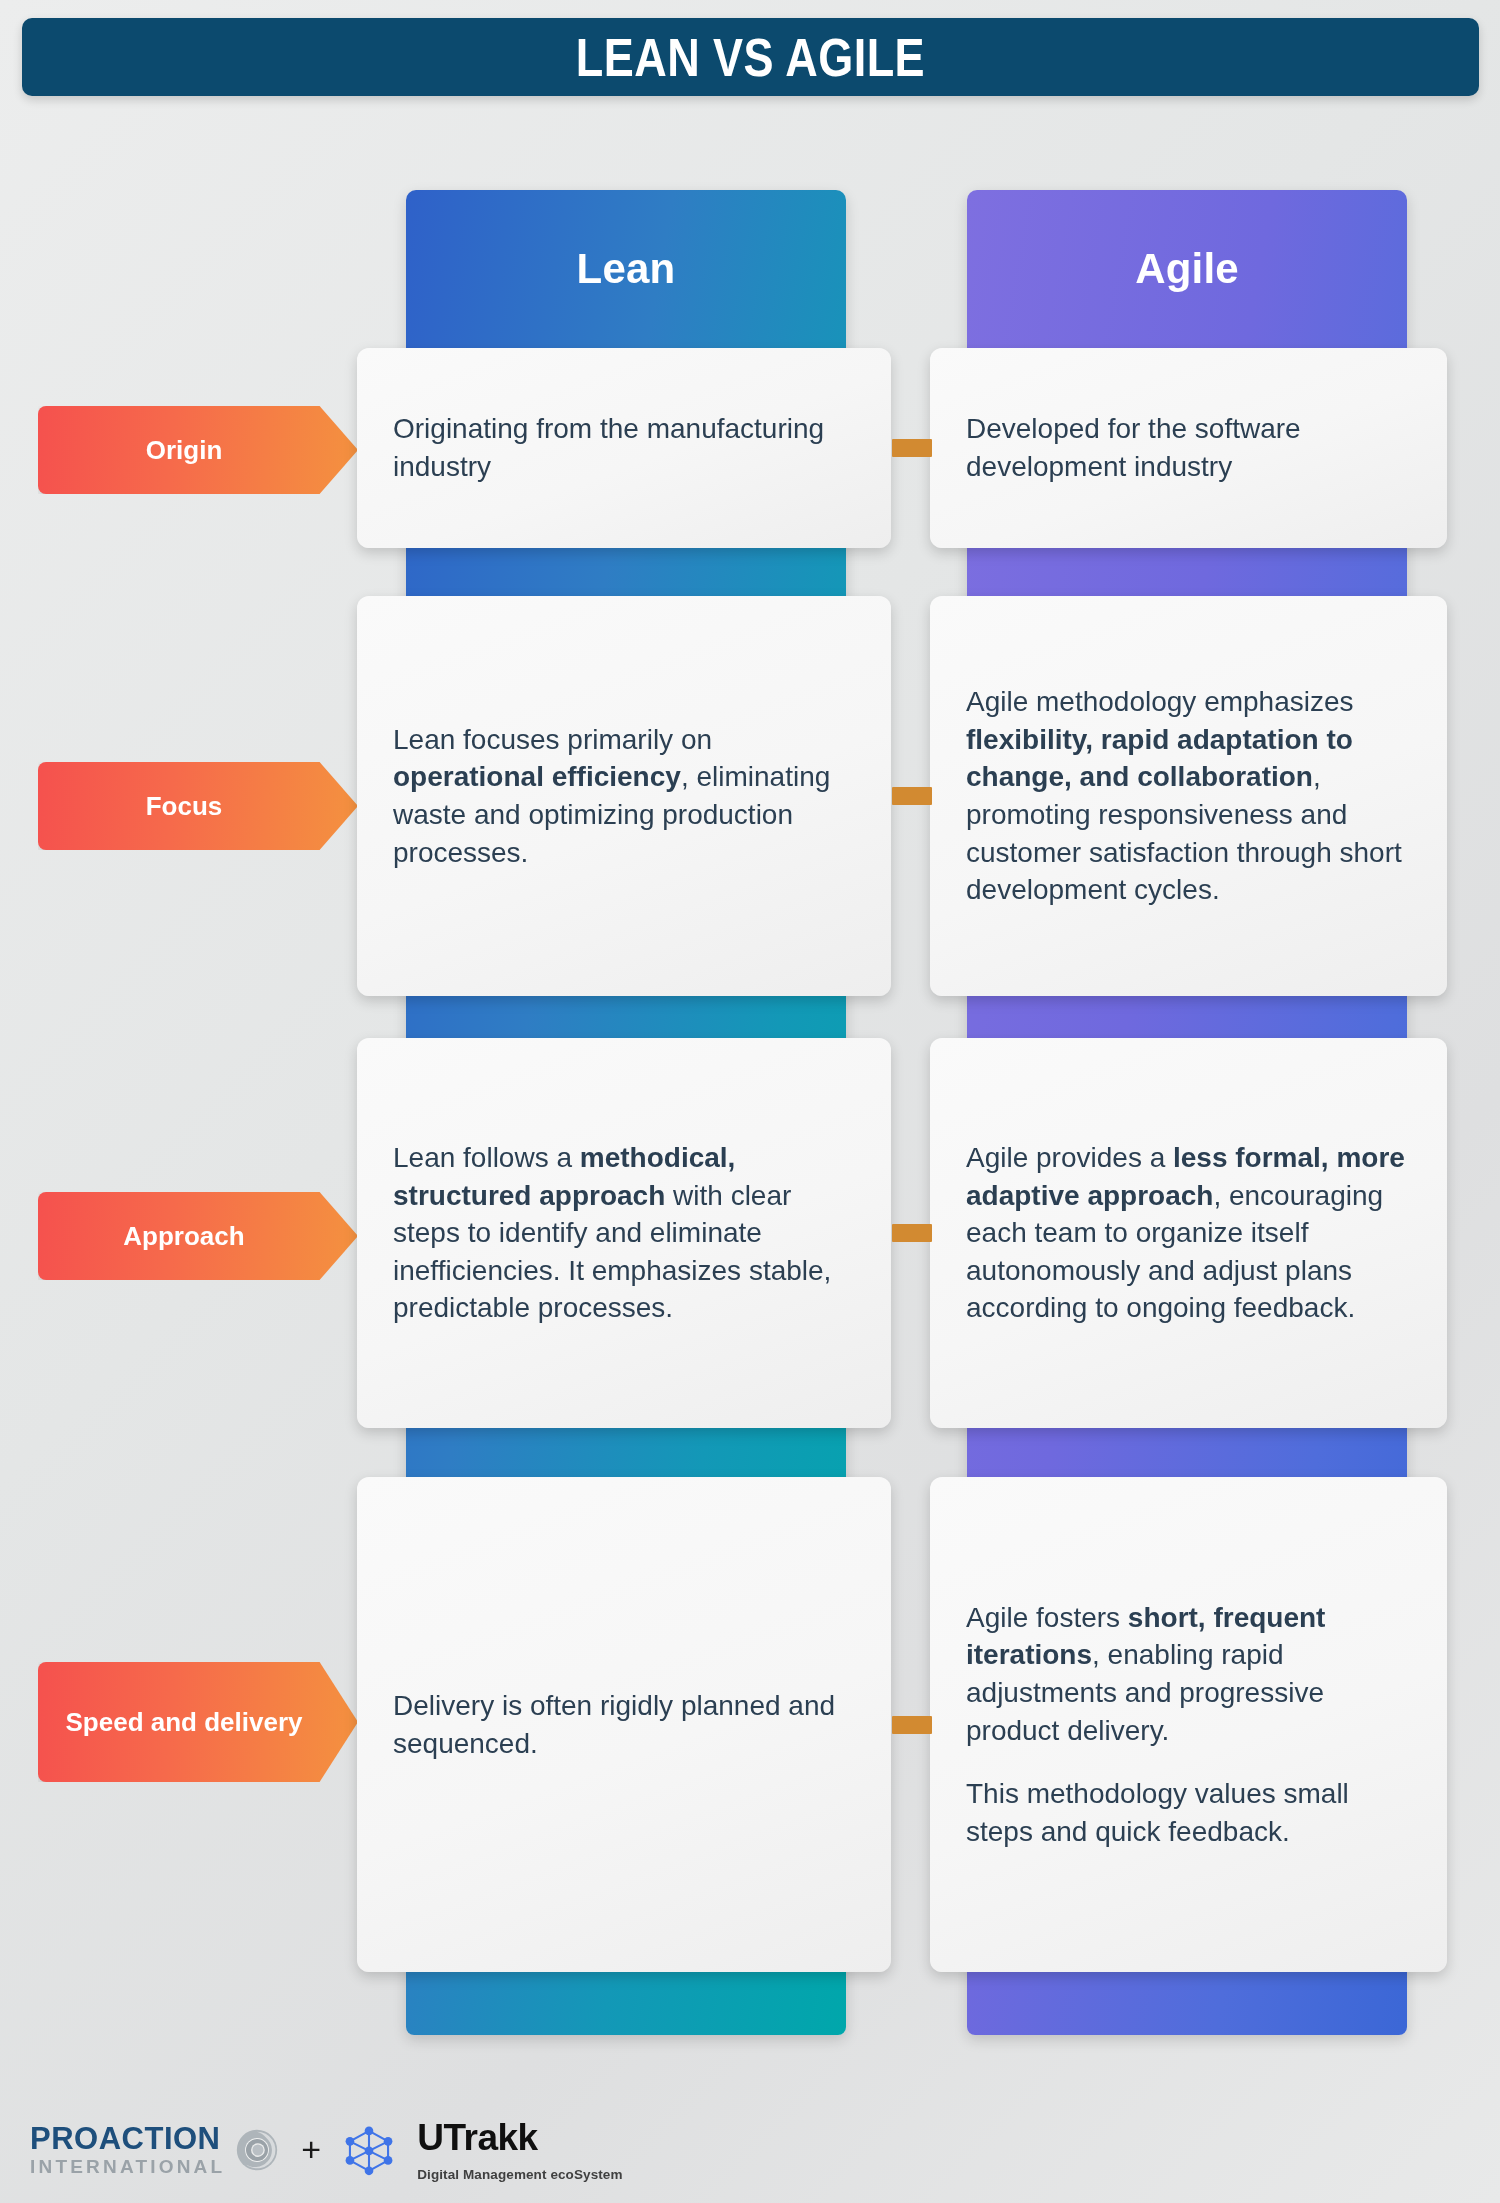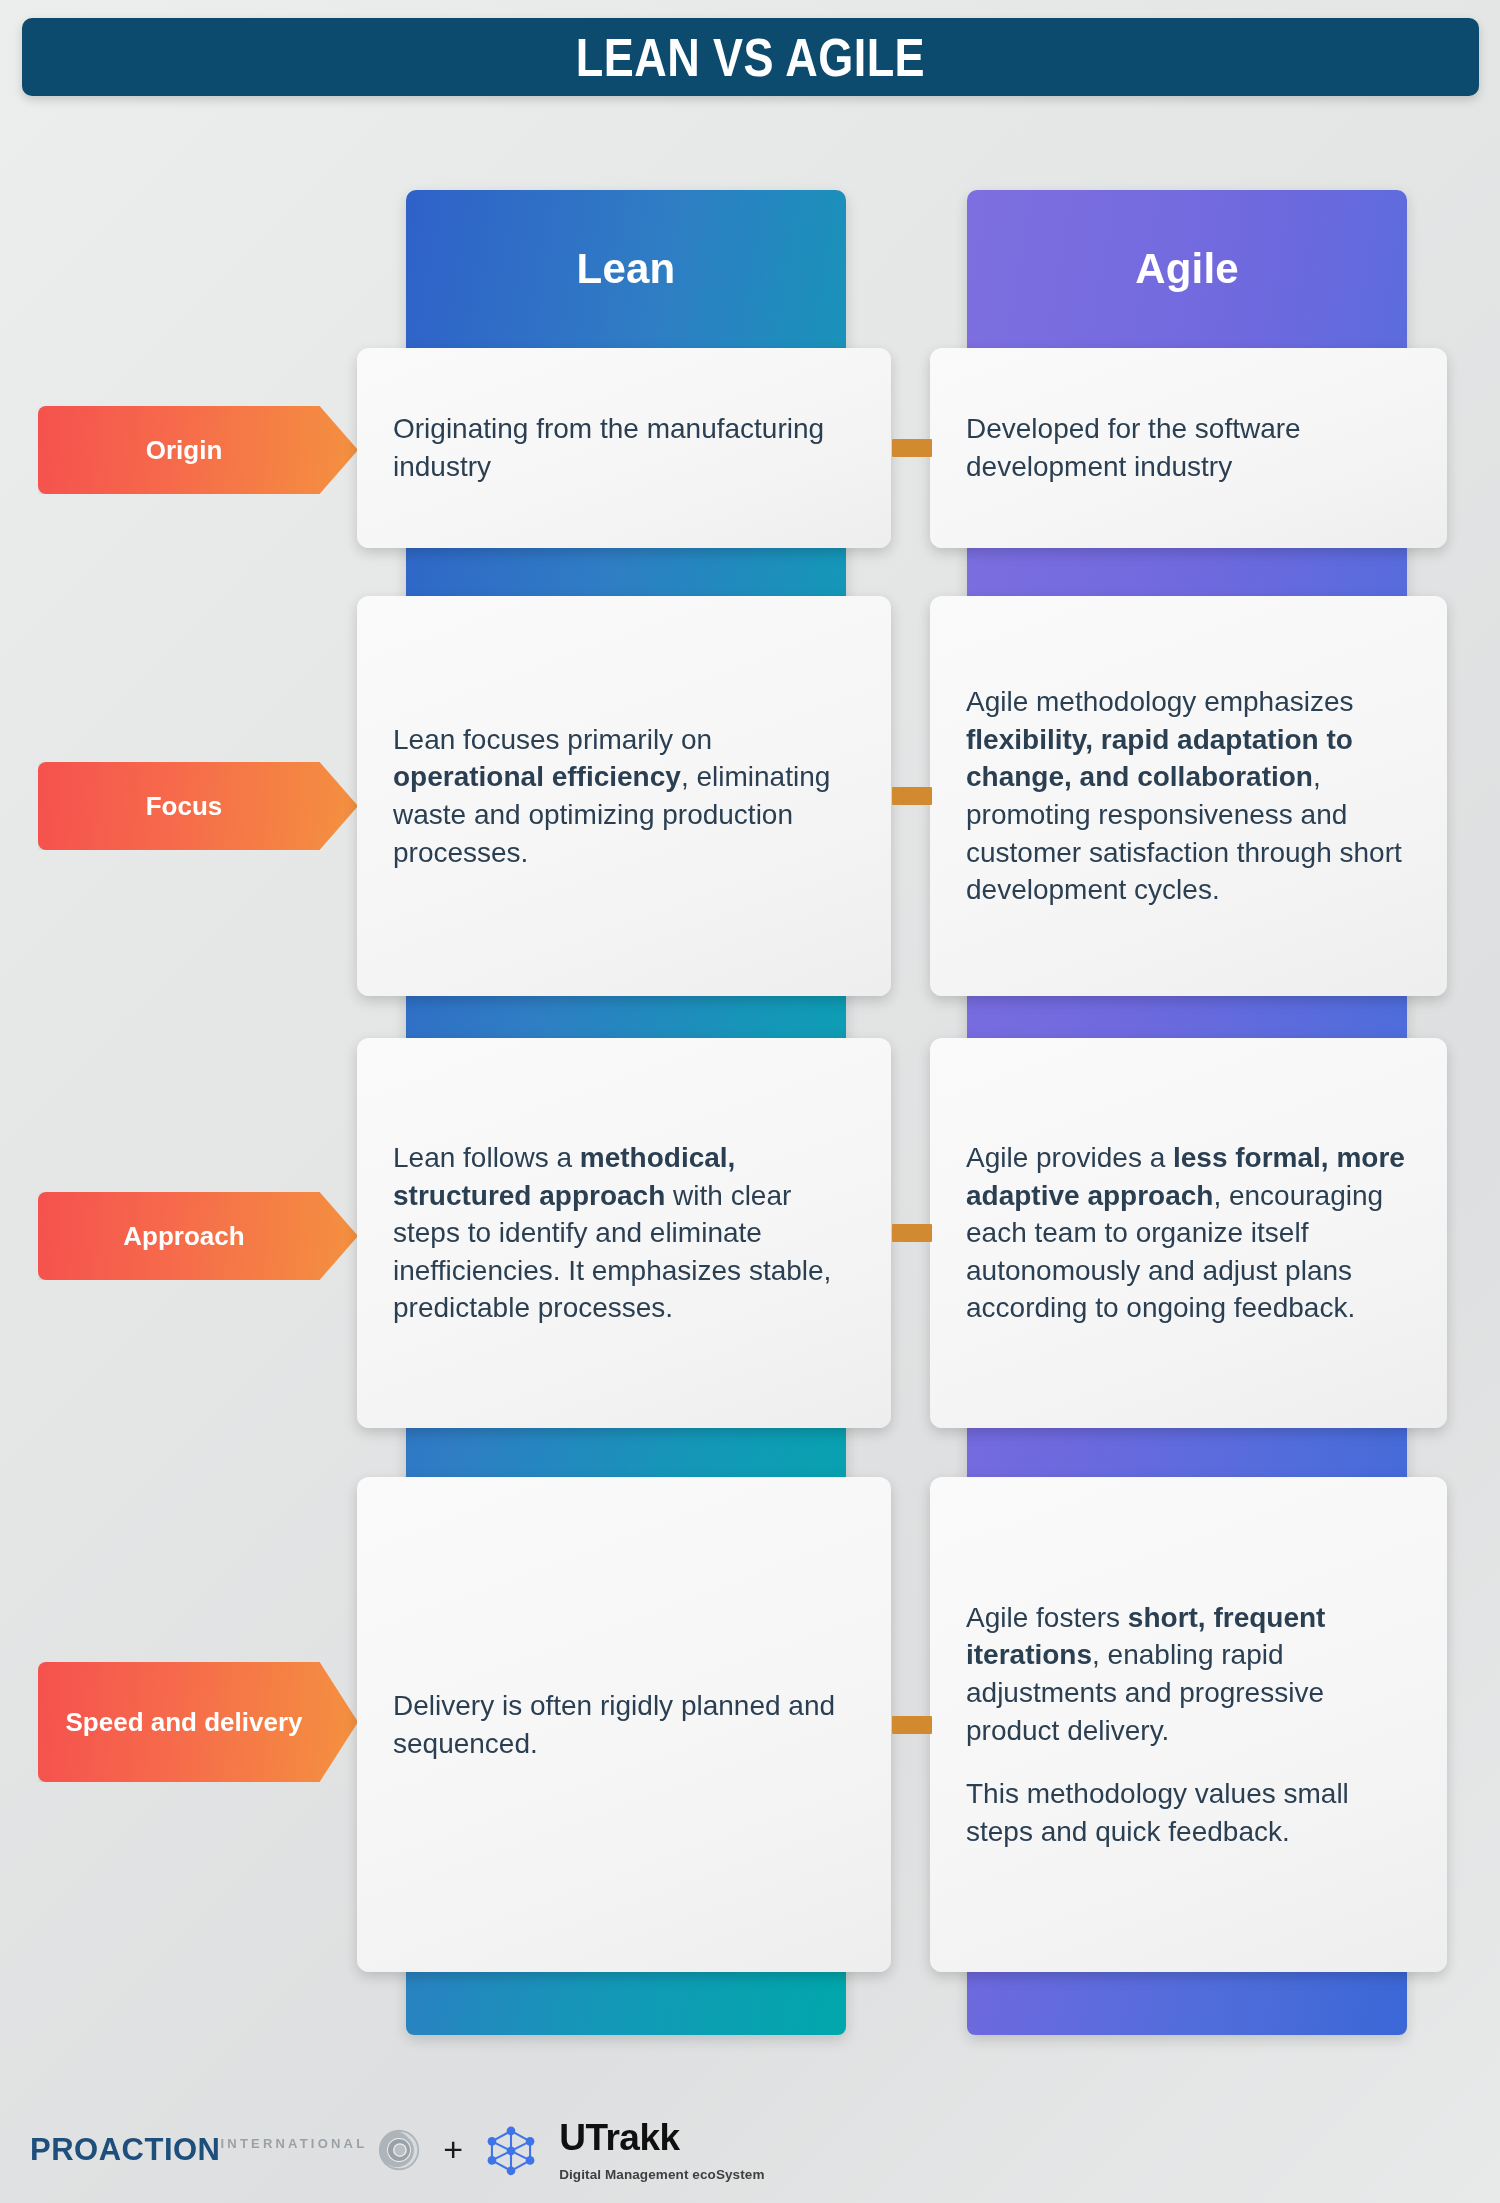--- a/index.html
+++ b/index.html
@@ -137,29 +137,29 @@
   
   .footer {
     position: absolute;
     left: 30px;
     bottom: 22px;
     display: flex;
     align-items: center;
     gap: 22px;
   }
   .logo-proaction { display: flex; align-items: center; gap: 10px; }
-  .pa-text { display: flex; flex-direction: row; line-height: 1; }
+  .pa-text { display: flex; flex-direction: column; line-height: 1; }
   .pa-main {
     font-size: 31px;
     font-weight: bold;
     color: #1e4f7c;
     letter-spacing: 0.5px;
   }
   .pa-sub {
-    font-size: 13px;
+    font-size: 19px;
     font-weight: bold;
     color: #9aa2a8;
     letter-spacing: 3.2px;
     text-align: right;
     margin-top: 3px;
   }
   .pa-mark { width: 44px; height: 44px; }
 
   .plus-sign { font-size: 34px; color: #1a1a1a; font-weight: 400; }
 

